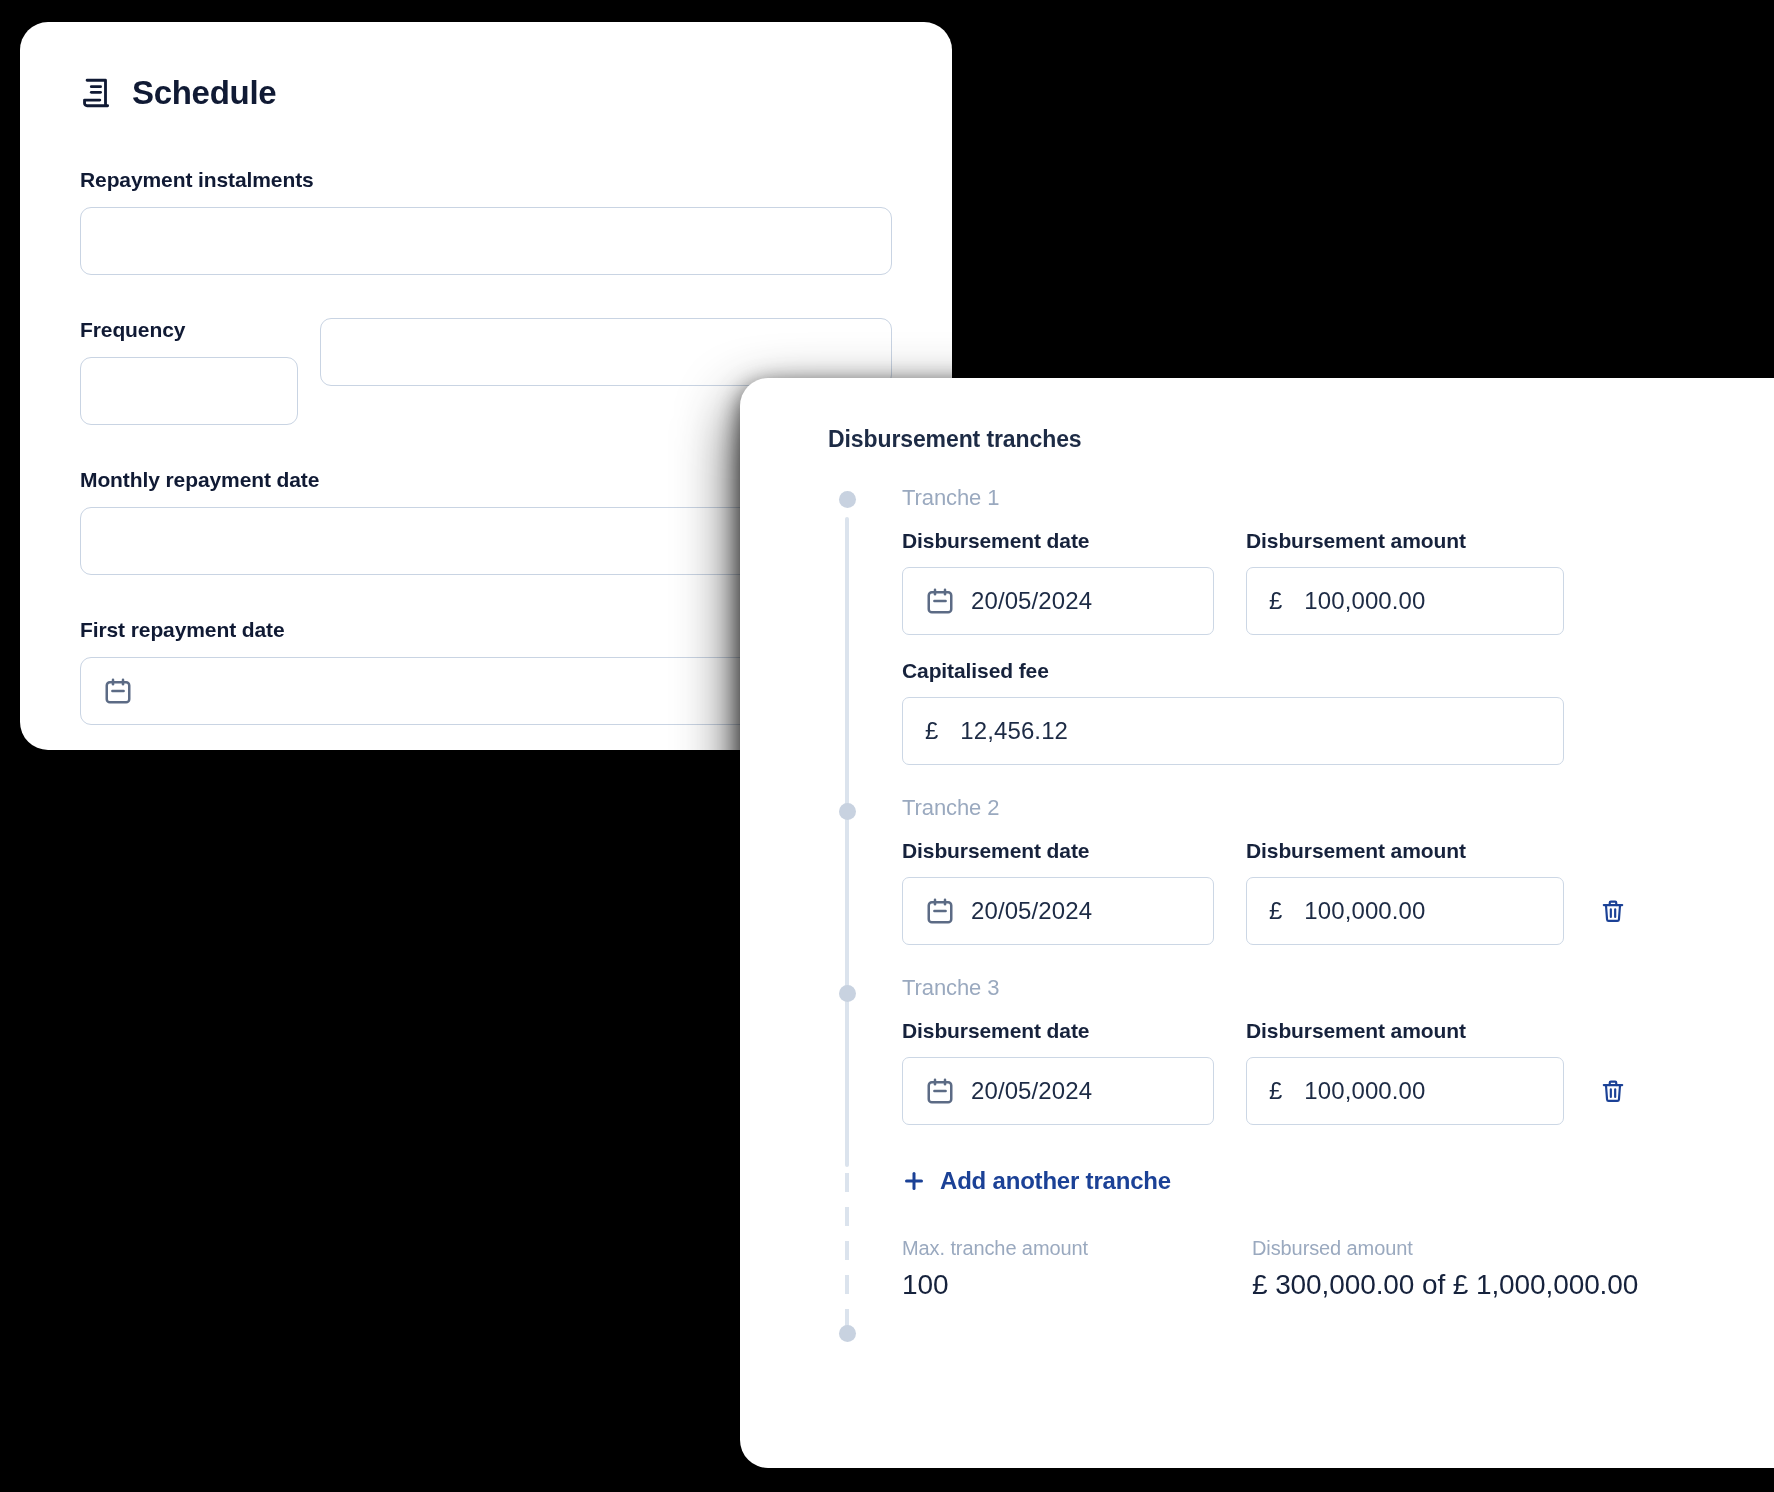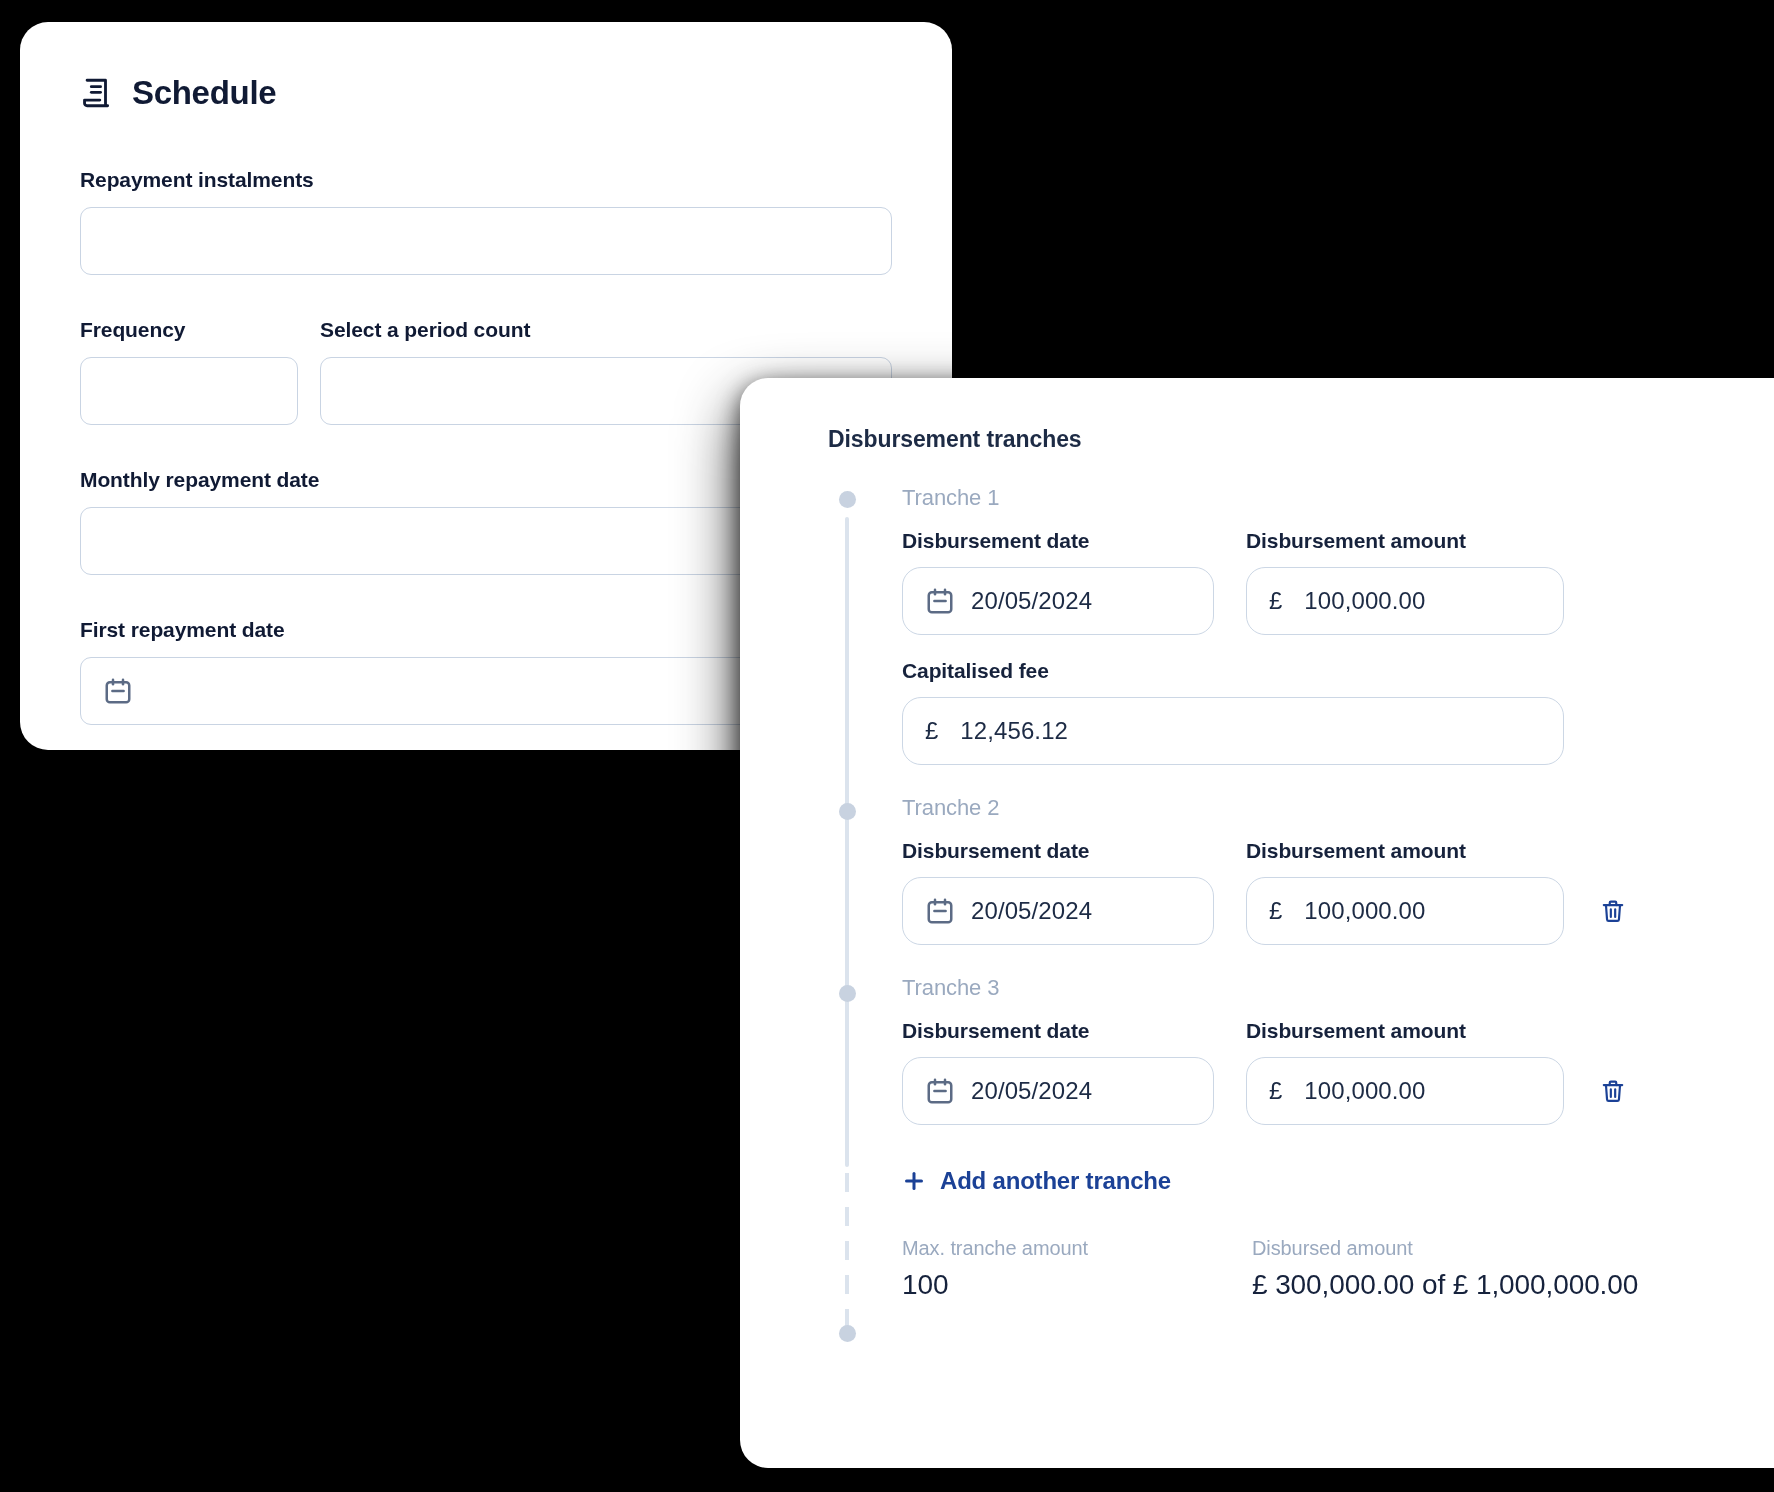--- a/index.html
+++ b/index.html
@@ -156,21 +156,21 @@
     font-size: 21px;
     font-weight: bold;
     color: #16223c;
     margin-bottom: 14px;
     letter-spacing: -0.1px;
     white-space: nowrap;
   }
 
   .tr-input {
     border: 1.6px solid #ccd7e5;
-    border-radius: 19px;
+    border-radius: 7px;
     background: #ffffff;
     height: 68px;
     display: flex;
     align-items: center;
     padding: 0 22px;
     gap: 16px;
   }
   .tr-value {
     font-size: 24px;
     color: #1d2b45;
@@ -249,21 +249,20 @@
     </div>
 
     <div class="row-2">
       <div class="col-narrow">
         <div class="field-label">Frequency</div>
         <div class="input-box">
           <span class="tr-value"></span>
         </div>
       </div>
       <div class="col-wide">
-        <div class="field-label">Select a period count</div>
         <div class="input-box">
           <span class="tr-value"></span>
         </div>
       </div>
     </div>
 
     <div class="field-block">
       <div class="field-label">Monthly repayment date</div>
       <div class="input-box">
         <span class="tr-value"></span>

